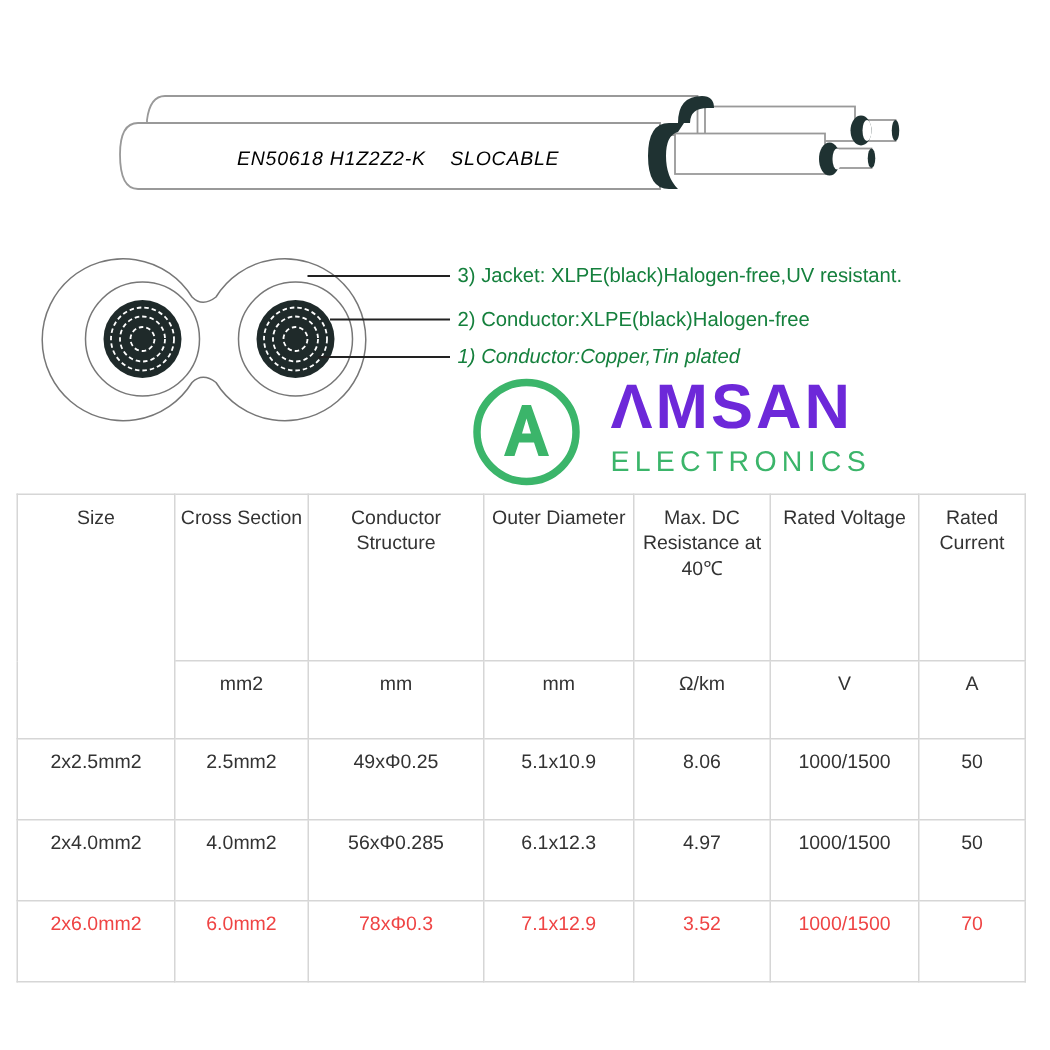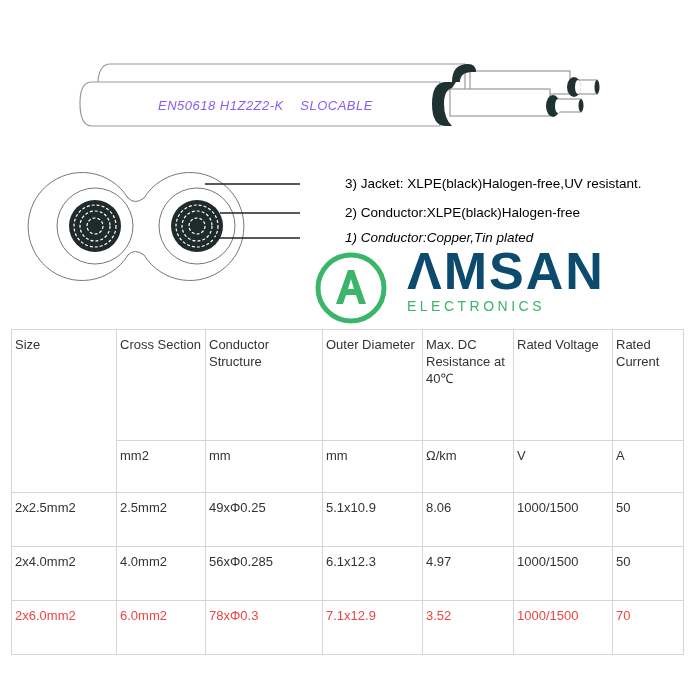--- a/index.html
+++ b/index.html
@@ -1,24 +1,24 @@
 <!DOCTYPE html>
 <html><head>
 <meta charset="utf-8">
 <style>
   html,body{margin:0;padding:0;background:#fff;}
   body{width:700px;height:700px;position:relative;overflow:hidden;font-family:"Liberation Sans",sans-serif;color:#333;}
   .abs{position:absolute;}
   .cable-svg{left:0;top:0;}
-  .cable-text{left:158px;top:98px;font-size:13px;font-style:italic;color:#8b5cf6;letter-spacing:0.5px;white-space:pre;}
-  .layer-label{font-size:13.5px;color:#000000;white-space:nowrap;margin-left:40px;}
-  .logo-text{left:407px;top:250px;font-size:52px;font-weight:bold;color:#0c4a6e;letter-spacing:2px;line-height:42px;}
-  .logo-sub{left:407px;top:298px;font-size:14px;color:#3bb56a;letter-spacing:3.5px;}
+  .cable-text{left:158px;top:98px;font-size:13px;font-style:italic;color:#000000;letter-spacing:0.5px;white-space:pre;}
+  .layer-label{font-size:13.5px;color:#15803d;white-space:nowrap;}
+  .logo-text{left:407px;top:250px;font-size:42px;font-weight:bold;color:#6d28d9;letter-spacing:2px;line-height:42px;}
+  .logo-sub{left:407px;top:298px;font-size:19px;color:#3bb56a;letter-spacing:3.5px;}
   table.spec{position:absolute;left:11px;top:329px;width:673px;border-collapse:collapse;font-size:13px;color:#333;}
-  table.spec td{border:1px solid #d6d6d6;text-align:left;vertical-align:top;padding:6px 3px 0 3px;line-height:17px;}
+  table.spec td{border:1px solid #d6d6d6;text-align:center;vertical-align:top;padding:6px 3px 0 3px;line-height:17px;}
   tr.hdr td{height:104px;}
   tr.units td{height:45px;}
   tr.row td{height:47px;}
   tr.row.highlight td{color:#ef4444;}
 </style>
 </head>
 <body>
 
 <svg class="abs cable-svg" width="700" height="170" viewBox="0 0 700 170">
   <g stroke="#999" stroke-width="1.2" fill="#fff">

